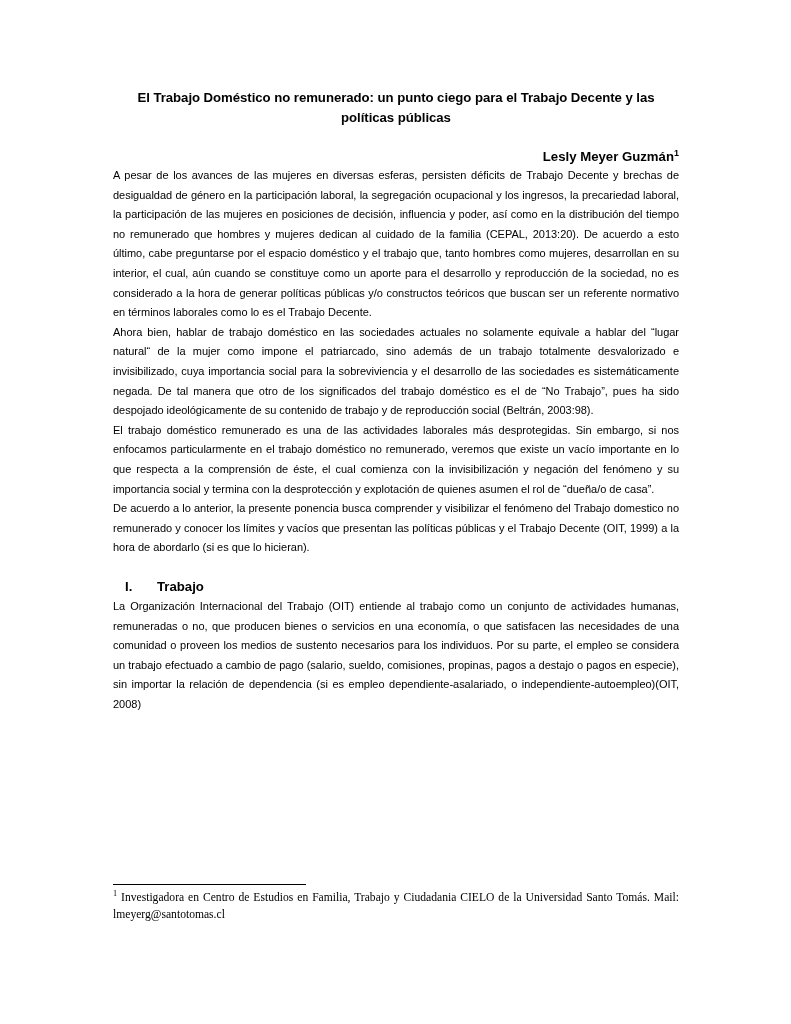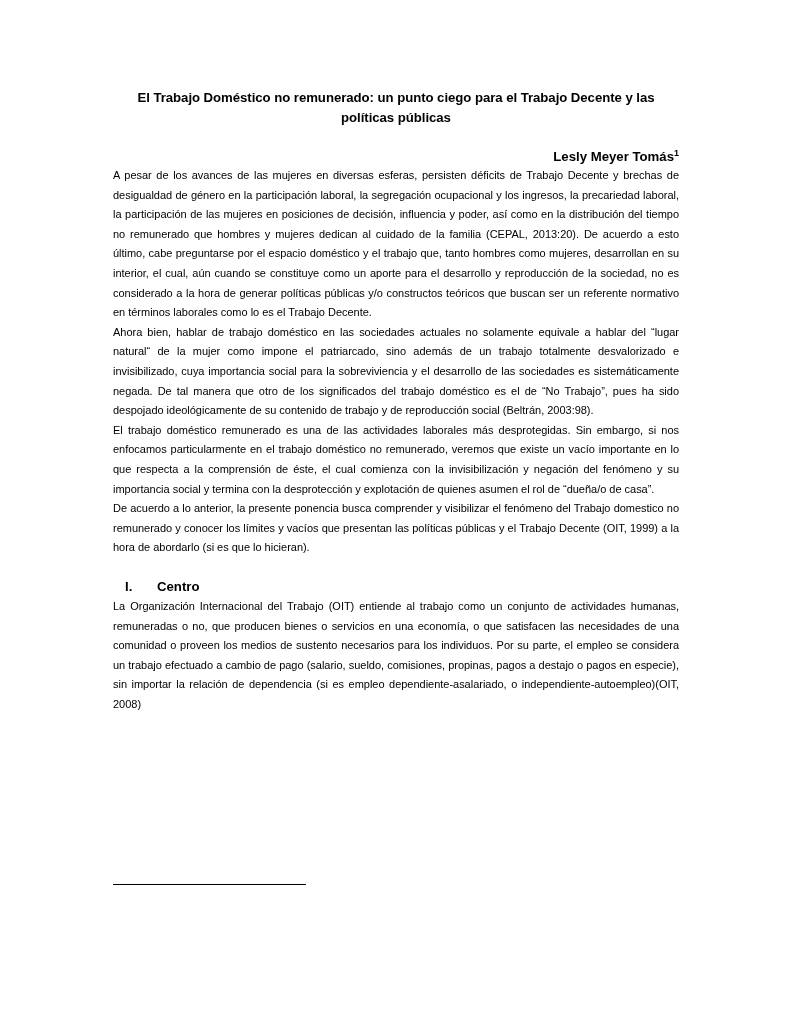--- a/index.html
+++ b/index.html
@@ -119,38 +119,39 @@
 </head>
 <body>
 
 <div class="page">
 
   <div class="content">
 
     <h1 class="doc-title">El Trabajo Doméstico no remunerado: un punto ciego para el Trabajo Decente y las políticas públicas</h1>
 
     <div class="author-line">
-      <span>Lesly Meyer Tomás</span><sup class="fn-ref">1</sup>
+      <span>Lesly Meyer Guzmán</span><sup class="fn-ref">1</sup>
     </div>
 
     <p class="body-par gap-before-par1">A pesar de los avances de las mujeres en diversas esferas, persisten déficits de Trabajo Decente y brechas de desigualdad de género en la participación laboral, la  segregación ocupacional y los ingresos, la precariedad laboral, la participación de las mujeres en posiciones de decisión, influencia y poder, así como en la distribución del tiempo no remunerado que hombres y mujeres dedican al cuidado de la familia (CEPAL, 2013:20). De acuerdo a esto último, cabe preguntarse por el espacio doméstico y el trabajo que, tanto hombres como mujeres, desarrollan en su interior, el cual, aún cuando se constituye como un aporte para el desarrollo y reproducción de la sociedad, no es considerado a la hora de generar políticas públicas y/o constructos teóricos que buscan ser un referente normativo en términos laborales como lo es el Trabajo Decente.</p>
 
     <p class="body-par par-gap">Ahora bien, hablar de trabajo doméstico en las sociedades actuales no solamente equivale a hablar del “lugar natural“ de la mujer como impone el patriarcado, sino además de un trabajo totalmente desvalorizado e invisibilizado, cuya importancia social para la sobreviviencia y el desarrollo de las sociedades es sistemáticamente negada. De tal manera que otro de los significados del trabajo doméstico es el de “No Trabajo”, pues ha sido despojado ideológicamente de su contenido de trabajo y de reproducción social (Beltrán, 2003:98).</p>
 
     <p class="body-par par-gap">El trabajo doméstico remunerado es una de las actividades laborales más desprotegidas. Sin embargo, si nos enfocamos particularmente en el trabajo doméstico no remunerado, veremos que existe un vacío importante en lo que respecta a la comprensión de éste, el cual comienza con la invisibilización y negación del fenómeno y su importancia social y termina con la desprotección y explotación de quienes asumen el rol de “dueña/o de casa”.</p>
 
     <p class="body-par par-gap">De acuerdo a lo anterior, la presente ponencia busca comprender y visibilizar el fenómeno del Trabajo domestico no remunerado y conocer los límites y vacíos que presentan las políticas públicas y el Trabajo Decente (OIT, 1999) a la hora de abordarlo (si es que lo hicieran).</p>
 
     <div class="section-heading">
       <span class="sec-num">I.</span>
-      <span class="sec-label">Centro</span>
+      <span class="sec-label">Trabajo</span>
     </div>
 
     <p class="body-par par-gap">La Organización Internacional del Trabajo (OIT) entiende al trabajo como un conjunto de actividades humanas, remuneradas o no, que producen bienes o servicios en una economía, o que satisfacen las necesidades de una comunidad o proveen los medios de sustento necesarios para los individuos. Por su parte, el empleo se considera un trabajo efectuado a cambio de pago (salario, sueldo, comisiones, propinas, pagos a destajo o pagos en especie), sin importar la relación de dependencia (si es empleo dependiente-asalariado, o independiente-autoempleo)(OIT, 2008)</p>
 
 
   </div>
 
   <div class="footnote-area">
     <div class="footnote-rule"></div>
+    <p class="footnote-text"><sup class="fn-mark">1</sup> <span>Investigadora en Centro de Estudios en Familia, Trabajo y Ciudadania CIELO de la Universidad Santo Tomás. Mail: lmeyerg@santotomas.cl</span></p>
   </div>
 
 </div>
 
 </body></html>

